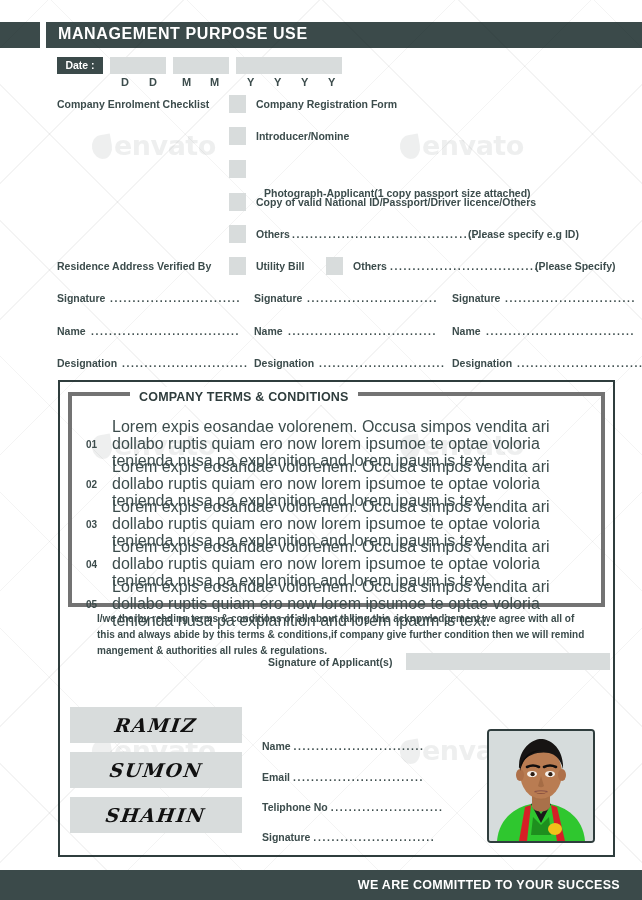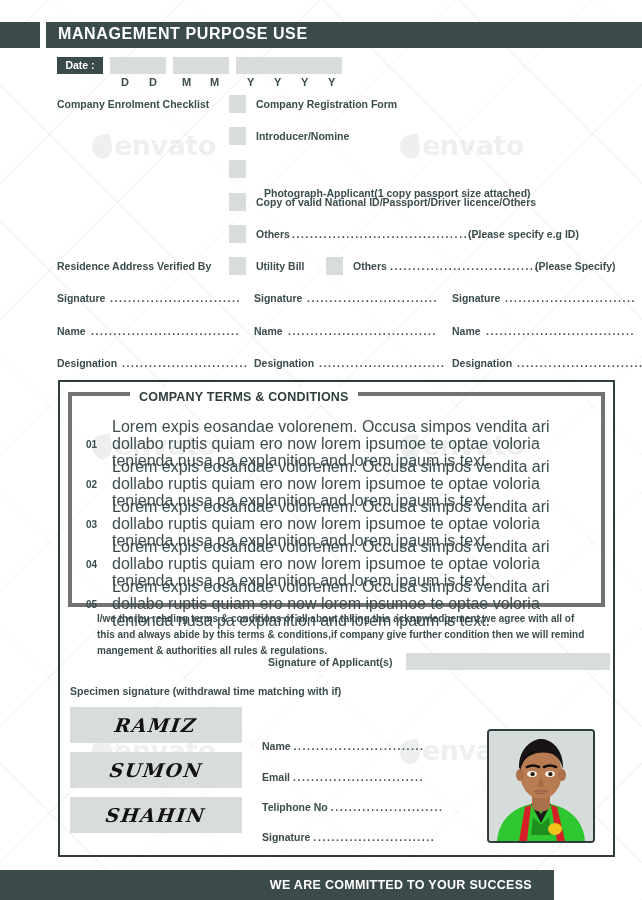--- a/index.html
+++ b/index.html
@@ -273,21 +273,21 @@
     border-radius: 4px;
     overflow: hidden;
     background: #d3dada;
     z-index: 6;
   }
 
   
   .footer-bar {
     position: absolute;
     left: 0; top: 870px;
-    width: 554px; height: 30px;
+    width: 642px; height: 30px;
     background: #3b4a4a;
     z-index: 8;
   }
   .footer-txt {
     position: absolute;
     right: 22px; top: 8px;
     color: #ffffff;
     font-size: 12.5px;
     font-weight: bold;
     letter-spacing: 0.3px;
@@ -391,21 +391,20 @@
     <div class="term-row" style="top:182px;">
       <div class="term-num">05</div>
       <div class="term-txt">Lorem expis eosandae volorenem. Occusa simpos vendita ari dollabo ruptis quiam ero now lorem ipsumoe te optae voloria tenienda nusa pa explanition and lorem ipaum is text.</div>
     </div>
   </div>
 
   <div class="decl">I/we therby reading terms &amp; conditions of all about taking this acknpwledgement,we agree with all of this and always abide by this terms &amp; conditions,if company give further condition then we will remind mangement &amp; authorities all rules &amp; regulations.</div>
   <div class="sig-app-label">Signature of Applicant(s)</div>
   <div class="sig-app-box"></div>
 
-  <div class="specimen-label">Specimen signature (withdrawal time matching with if)</div>
 
   <div class="spec-box" style="top:707px;">
     <span class="spec-sig">RAMIZ</span>
   </div>
   <div class="spec-box" style="top:752px;">
     <span class="spec-sig">SUMON</span>
   </div>
   <div class="spec-box" style="top:797px;">
     <span class="spec-sig">SHAHIN</span>
   </div>

